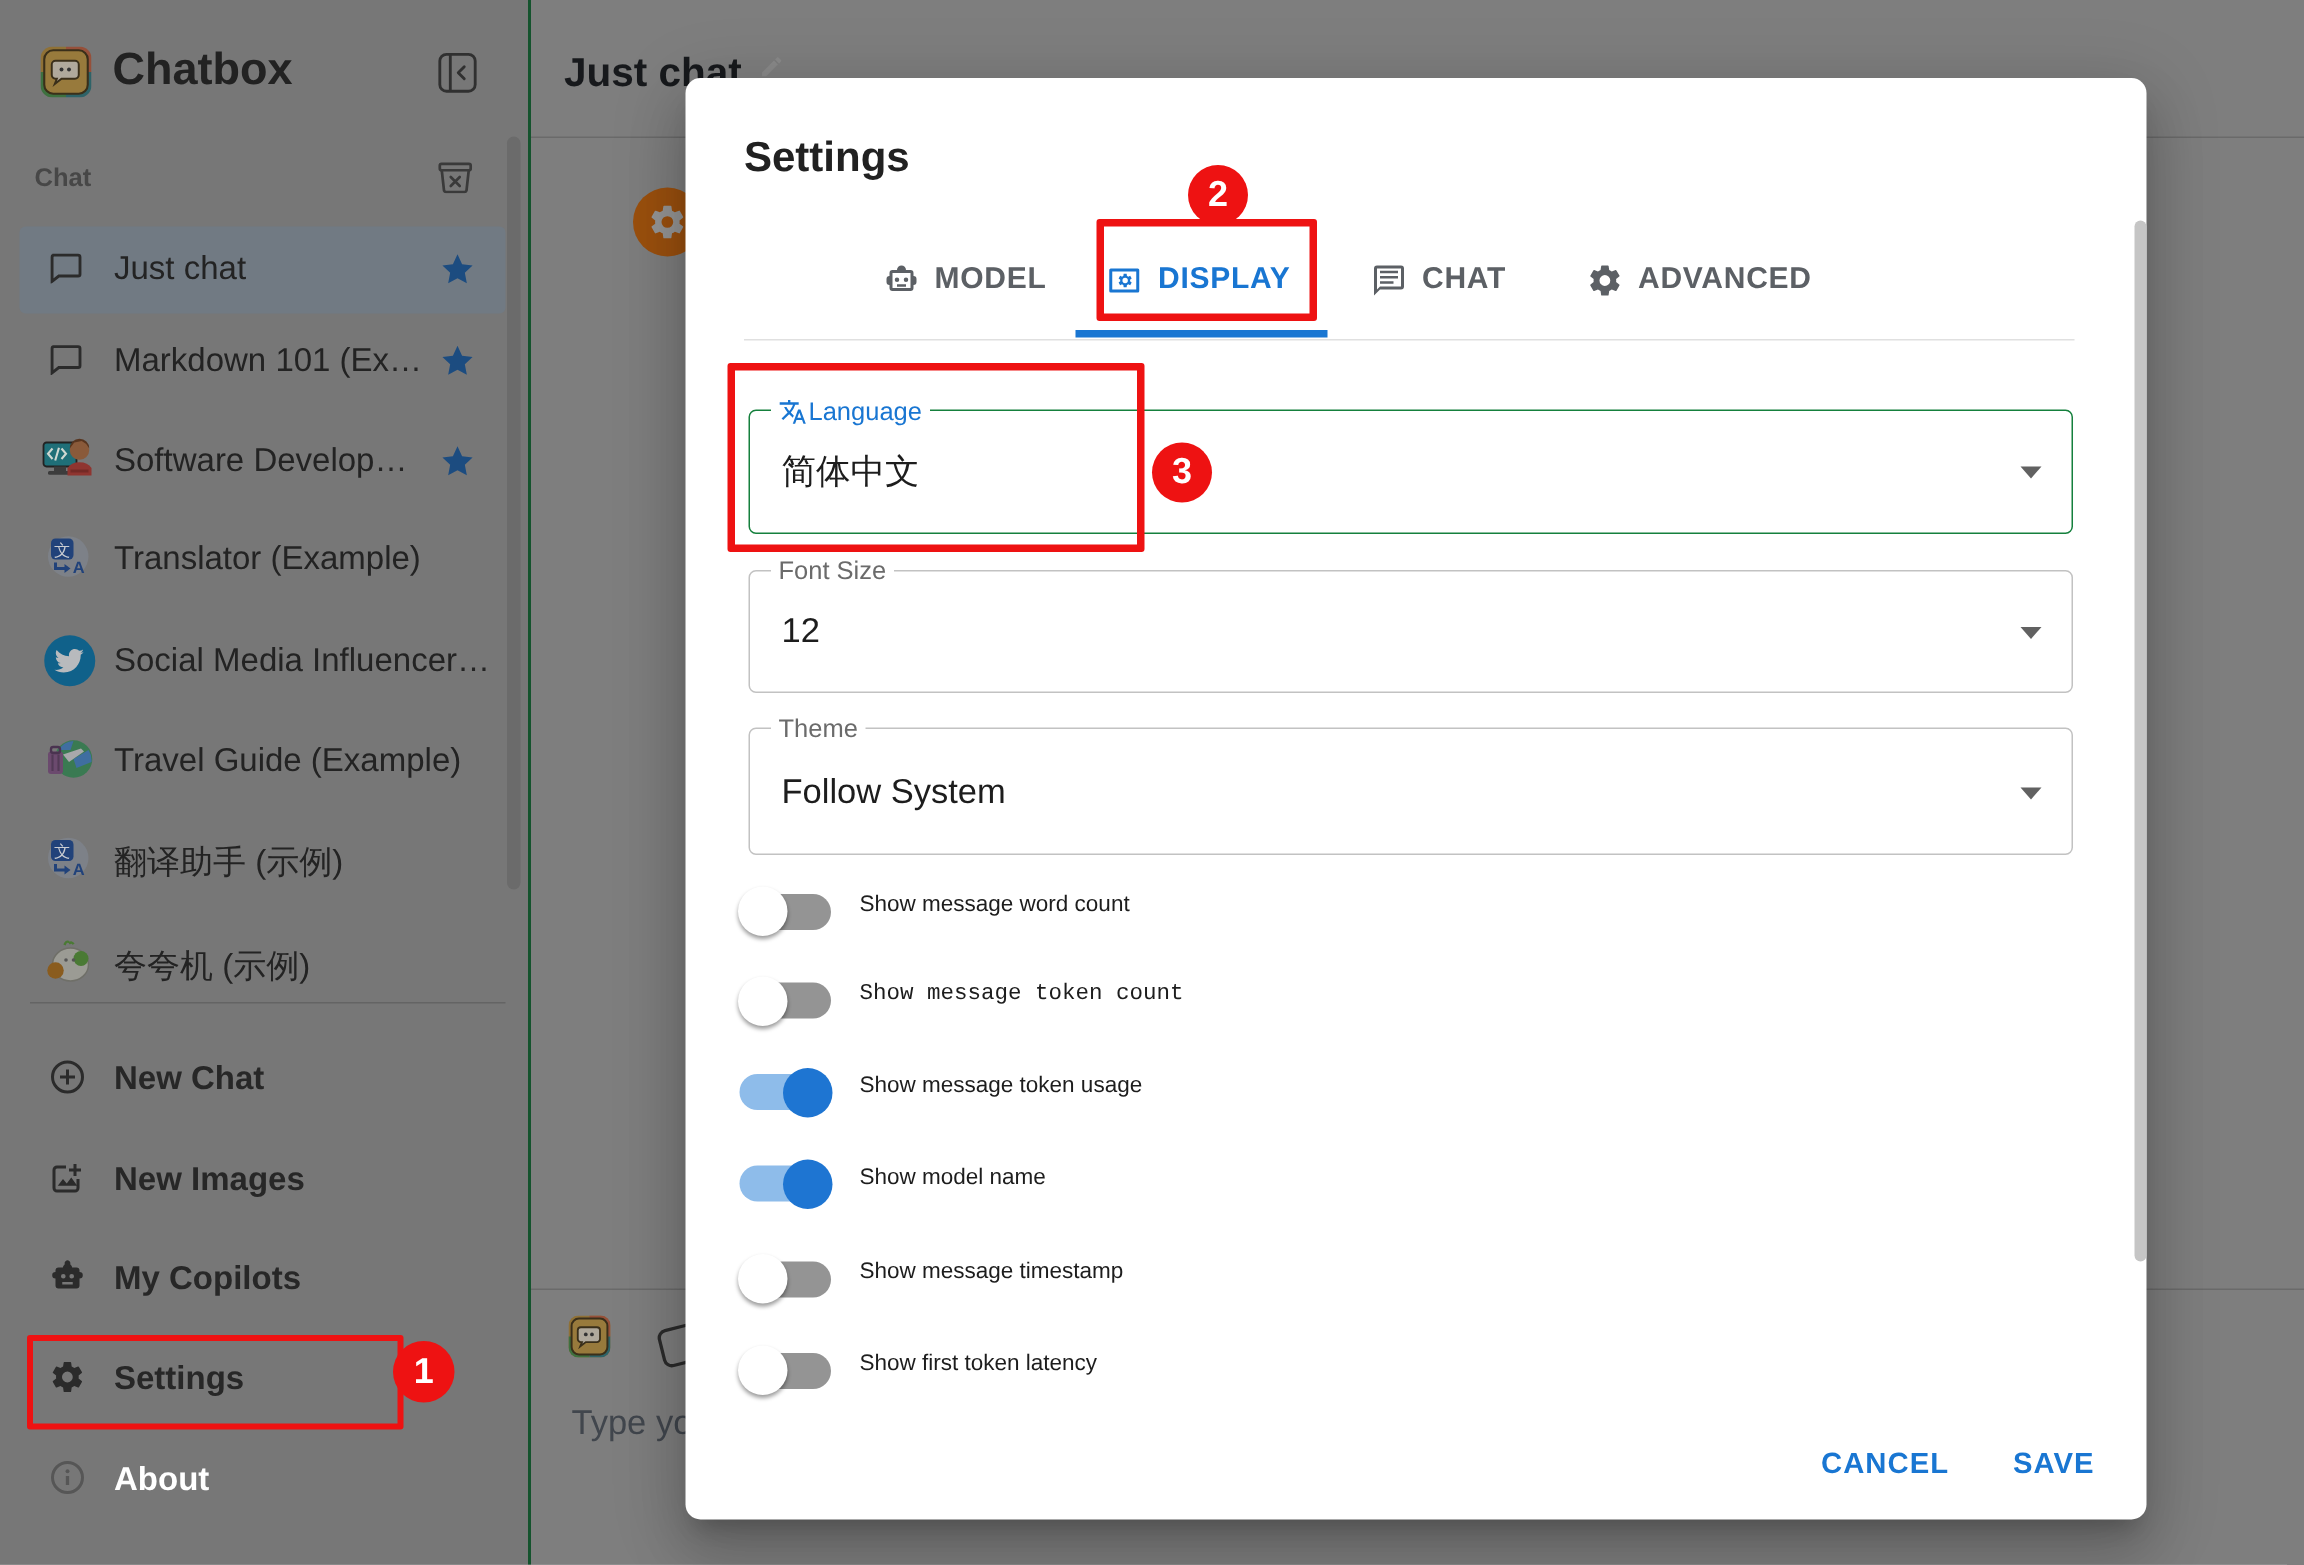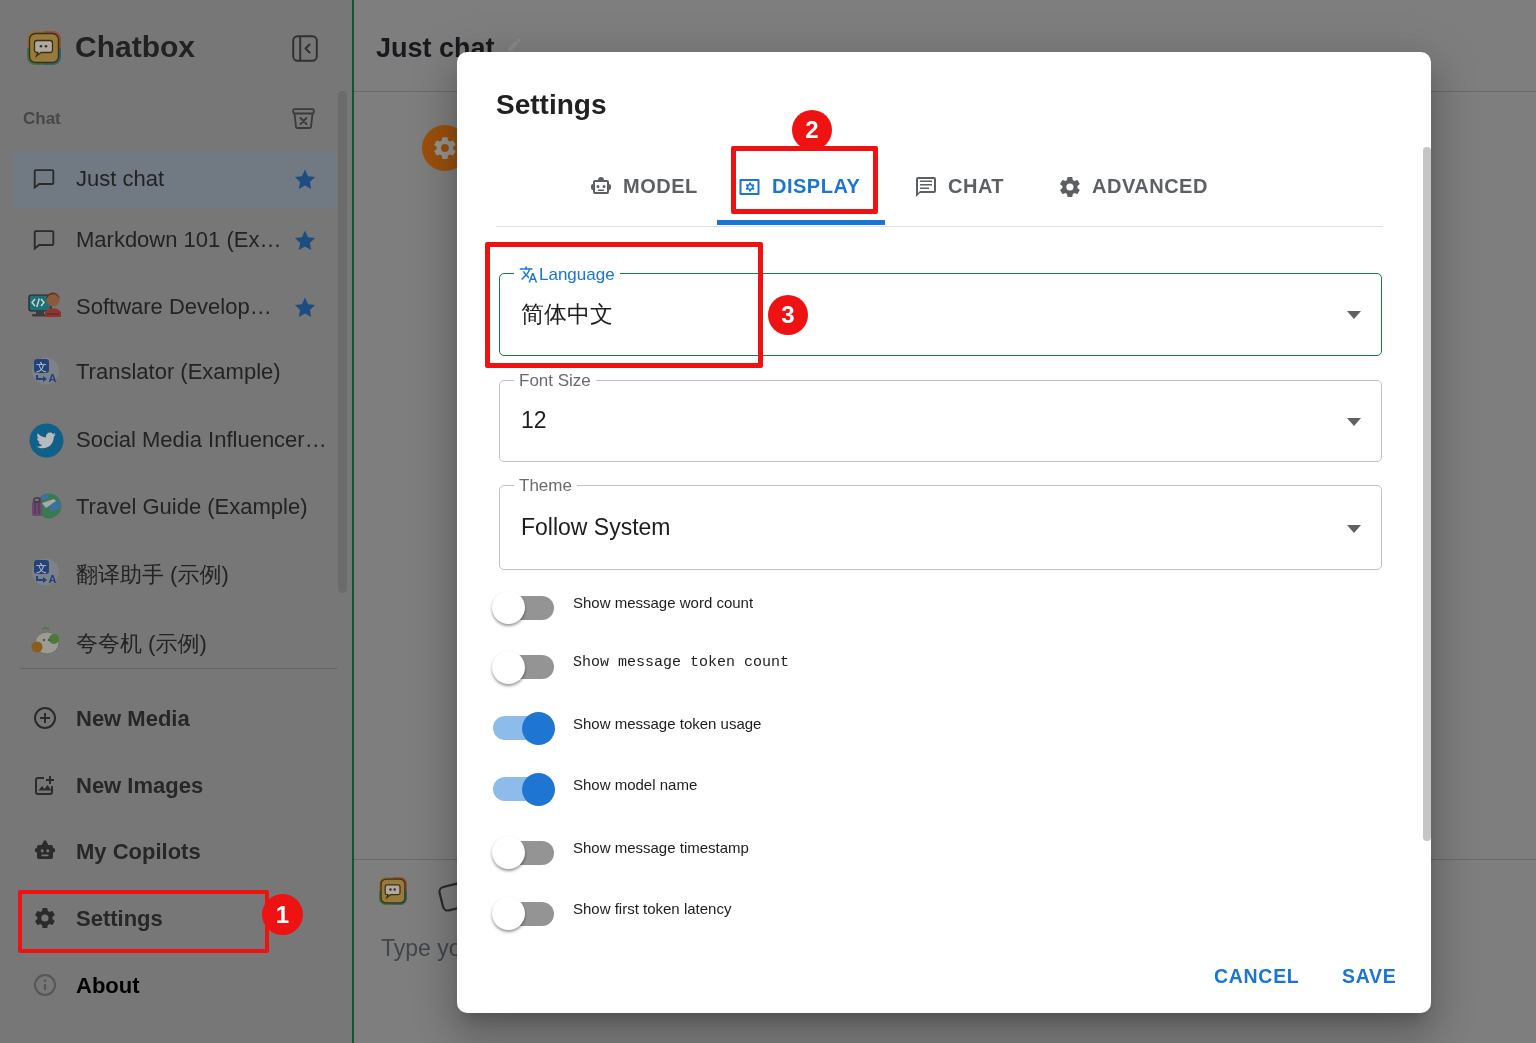--- a/index.html
+++ b/index.html
@@ -180,21 +180,21 @@
       <div class="sbtext" style="position:absolute; left:76px; top:2px;">夸夸机 (示例)</div>
     </div>
 
     <div class="abs" style="left:20px; top:668px; width:317px; height:1px; background:#646464;"></div>
 
     <div class="row" style="top:704px; height:30px;">
       <svg class="abs" style="left:33px; top:2px;" width="24" height="24" viewBox="0 0 24 24">
           <circle cx="12" cy="12" r="10" fill="none" stroke="#2b2b2b" stroke-width="2"></circle>
           <path d="M12 7 v10 M7 12 h10" stroke="#2b2b2b" stroke-width="2"></path>
         </svg>
-      <div class="sbtext" style="position:absolute; left:76px; top:2px; font-weight:700; color:#272727;">New Media</div>
+      <div class="sbtext" style="position:absolute; left:76px; top:2px; font-weight:700; color:#272727;">New Chat</div>
     </div>
     <div class="row" style="top:771px; height:30px;">
       <svg class="abs" style="left:33px; top:2px;" width="24" height="24" viewBox="0 0 24 24">
           <path d="M21 6 h-3 V3 h-2 v3 h-3 v2 h3 v3 h2 V8 h3 z" fill="#2b2b2b"></path>
           <path d="M19 13 v6 a2 2 0 0 1 -2 2 H5 a2 2 0 0 1 -2-2 V7 a2 2 0 0 1 2-2 h6" fill="none" stroke="#2b2b2b" stroke-width="2"></path>
           <path d="M5.5 17.5 l3.5-4.5 2.5 3 3-4 4 5.5 z" fill="#2b2b2b"></path>
         </svg>
       <div class="sbtext" style="position:absolute; left:76px; top:2px; font-weight:700; color:#272727;">New Images</div>
     </div>
     <div class="row" style="top:837px; height:30px;">
@@ -209,21 +209,21 @@
           <path d="M19.4 13 a7.6 7.6 0 0 0 0.07-1 7.6 7.6 0 0 0 -0.07-1 l2.1-1.65 a0.5 0.5 0 0 0 0.12-0.64 l-2-3.46 a0.5 0.5 0 0 0 -0.61-0.22 l-2.49 1 a7.3 7.3 0 0 0 -1.73-1 l-0.38-2.65 A0.49 0.49 0 0 0 13.92 2 h-4 a0.49 0.49 0 0 0 -0.49 0.42 l-0.38 2.65 a7.5 7.5 0 0 0 -1.73 1 l-2.49-1 a0.5 0.5 0 0 0 -0.61 0.22 l-2 3.46 a0.5 0.5 0 0 0 0.12 0.64 L4.44 11 a7.6 7.6 0 0 0 -0.07 1 7.6 7.6 0 0 0 0.07 1 l-2.1 1.65 a0.5 0.5 0 0 0 -0.12 0.64 l2 3.46 a0.5 0.5 0 0 0 0.61 0.22 l2.49-1 a7.3 7.3 0 0 0 1.73 1 l0.38 2.65 a0.49 0.49 0 0 0 0.49 0.42 h4 a0.49 0.49 0 0 0 0.49-0.42 l0.38-2.65 a7.5 7.5 0 0 0 1.73-1 l2.49 1 a0.5 0.5 0 0 0 0.61-0.22 l2-3.46 a0.5 0.5 0 0 0 -0.12-0.64 z M11.92 15.6 a3.6 3.6 0 1 1 3.6-3.6 3.6 3.6 0 0 1 -3.6 3.6 z" fill="#2b2b2b"></path>
         </svg>
       <div class="sbtext" style="position:absolute; left:76px; top:2px; font-weight:700; color:#272727;">Settings</div>
     </div>
     <div class="row" style="top:971px; height:30px;">
       <svg class="abs" style="left:33px; top:2px;" width="24" height="24" viewBox="0 0 24 24">
           <circle cx="12" cy="12" r="10" fill="none" stroke="#565656" stroke-width="2"></circle>
           <path d="M12 11 v6" stroke="#565656" stroke-width="2.2"></path>
           <circle cx="12" cy="7.8" r="1.3" fill="#565656"></circle>
         </svg>
-      <div class="sbtext" style="position:absolute; left:76px; top:2px; font-weight:700; color:#000000;text-align:center;">About</div>
+      <div class="sbtext" style="position:absolute; left:76px; top:2px; font-weight:700; color:#ffffff;text-align:center;">About</div>
     </div>
 
     <div class="abs" style="left:337.7px; top:90.7px; width:9.6px; height:502px; border-radius:5px; background:#6b6b6b;"></div>
   </div>
 </div>
 <div id="modal">
   <div class="abs" style="left:39px; top:37px; font-size:28px; font-weight:700; color:#212121;">Settings</div>
 
   <div class="tab" style="left:132px;">
     <svg width="24" height="24" viewBox="0 0 24 24">

